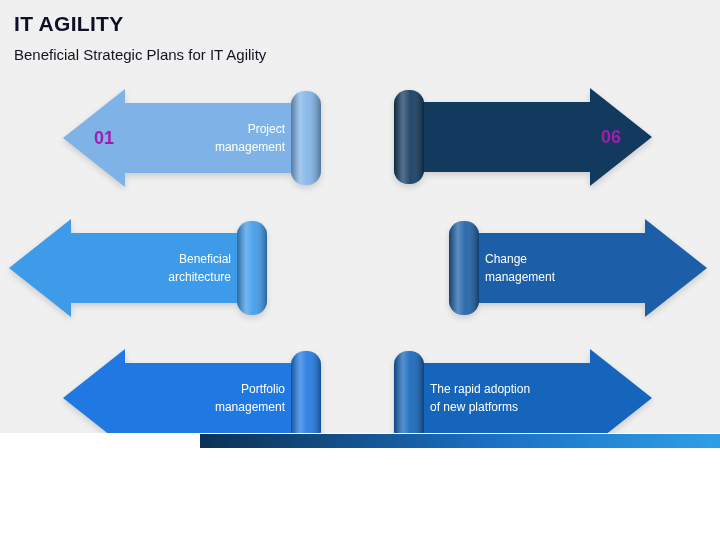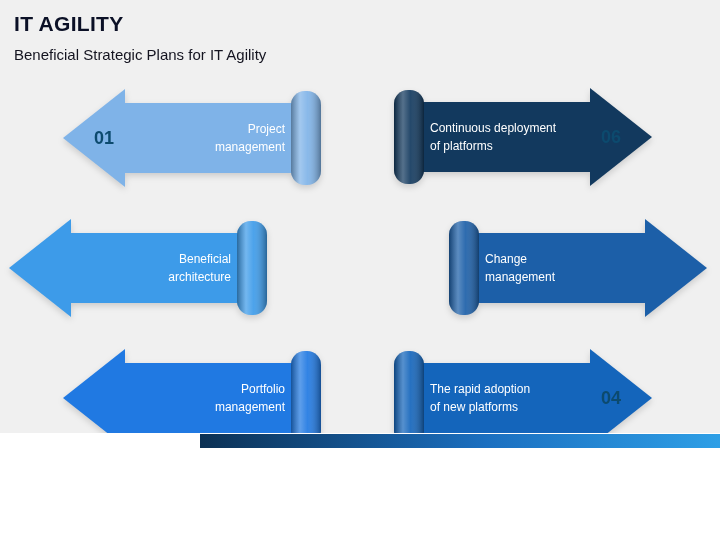--- a/index.html
+++ b/index.html
@@ -17,21 +17,21 @@
     font-size:15px;color:#141420;
   }
   .arrow{
     position:absolute;width:268px;height:100px;
     filter:drop-shadow(0 3px 3px rgba(0,0,0,0.15));
   }
   .arrow svg{position:absolute;left:0;top:0;width:100%;height:100%;display:block;}
   .num{
     position:absolute;top:0;height:100%;width:58px;
     display:flex;align-items:center;justify-content:center;
-    color:#0c4a6e;font-size:18px;font-weight:bold;
+    color:#a21caf;font-size:18px;font-weight:bold;
   }
   .arrow-left  .num{left:12px;}
   .arrow-right .num{right:12px;text-align:center;}
   .label{
     position:absolute;top:50%;transform:translateY(-50%);
     color:#fff;font-size:12px;line-height:1.5;white-space:pre-line;
   }
   .arrow-left  .label{left:70px;right:46px;text-align:right;}
   .arrow-right .label{left:46px;right:70px;text-align:left;}
 
@@ -82,22 +82,20 @@
   </div>
 
   <div class="arrow arrow-right pos-r1r" style="color: rgb(18, 57, 94);">
     <svg viewBox="0 0 268 100" preserveAspectRatio="none">
       <rect x="22" y="15" width="188" height="70" fill="currentColor"></rect>
       <polygon points="268,50 206,1 206,99" fill="currentColor"></polygon>
       <rect x="10" y="3" width="30" height="94" rx="14" fill="currentColor"></rect>
       <rect x="10" y="3" width="30" height="94" rx="14" fill="url(#tubeShade)"></rect>
     </svg>
     <div class="num">06</div>
-    <div class="label">Continuous deployment
-of platforms</div>
   </div>
 
   <div class="arrow arrow-left pos-r2l" style="color: rgb(61, 155, 233);">
     <svg viewBox="0 0 268 100" preserveAspectRatio="none">
       <rect x="58" y="15" width="188" height="70" fill="currentColor"></rect>
       <polygon points="0,50 62,1 62,99" fill="currentColor"></polygon>
       <rect x="228" y="3" width="30" height="94" rx="14" fill="currentColor"></rect>
       <rect x="228" y="3" width="30" height="94" rx="14" fill="url(#tubeShade)"></rect>
     </svg>
     <div class="label">Beneficial
@@ -126,21 +124,20 @@
 management</div>
   </div>
 
   <div class="arrow arrow-right pos-r3r" style="color: rgb(20, 101, 187);">
     <svg viewBox="0 0 268 100" preserveAspectRatio="none">
       <rect x="22" y="15" width="188" height="70" fill="currentColor"></rect>
       <polygon points="268,50 206,1 206,99" fill="currentColor"></polygon>
       <rect x="10" y="3" width="30" height="94" rx="14" fill="currentColor"></rect>
       <rect x="10" y="3" width="30" height="94" rx="14" fill="url(#tubeShade)"></rect>
     </svg>
-    <div class="num">04</div>
     <div class="label">The rapid adoption
 of new platforms</div>
   </div>
 
   <div class="footer">
     <div class="footer-bar" style="background: linear-gradient(90deg, rgb(12, 49, 84) 0%, rgb(27, 111, 192) 55%, rgb(46, 159, 230) 100%);"></div>
   </div>
 
 </div>
 

